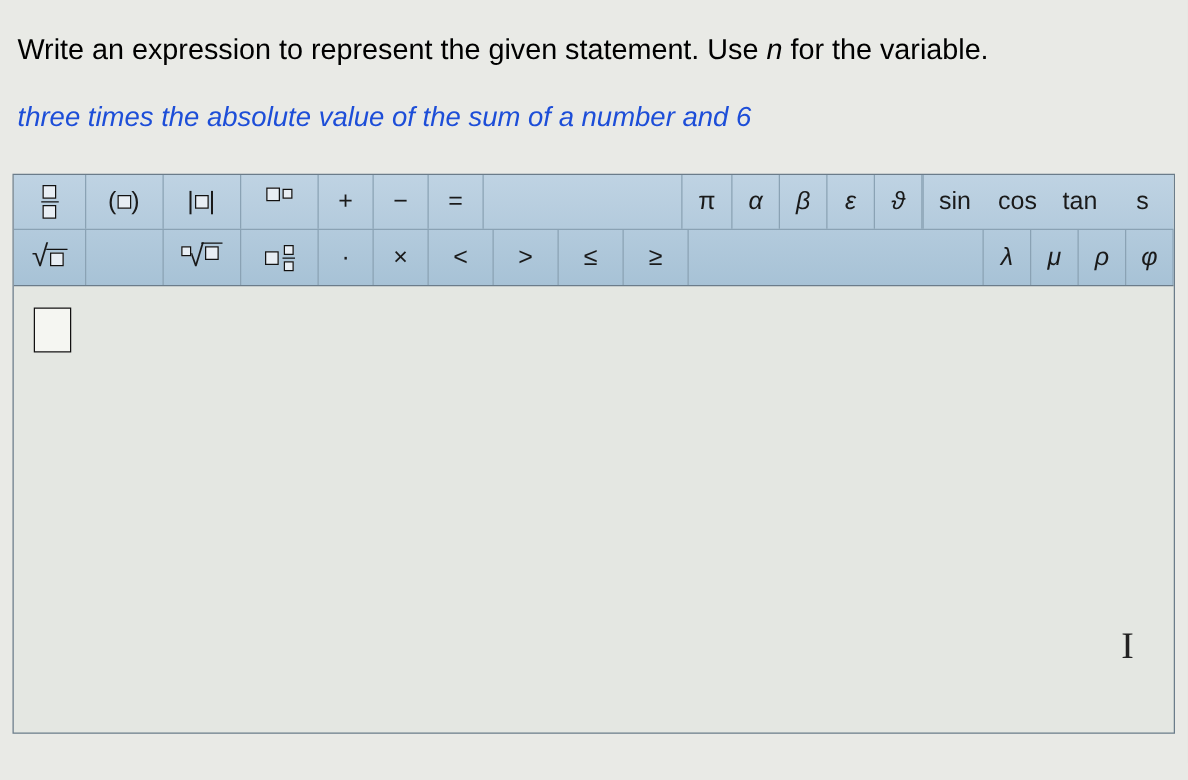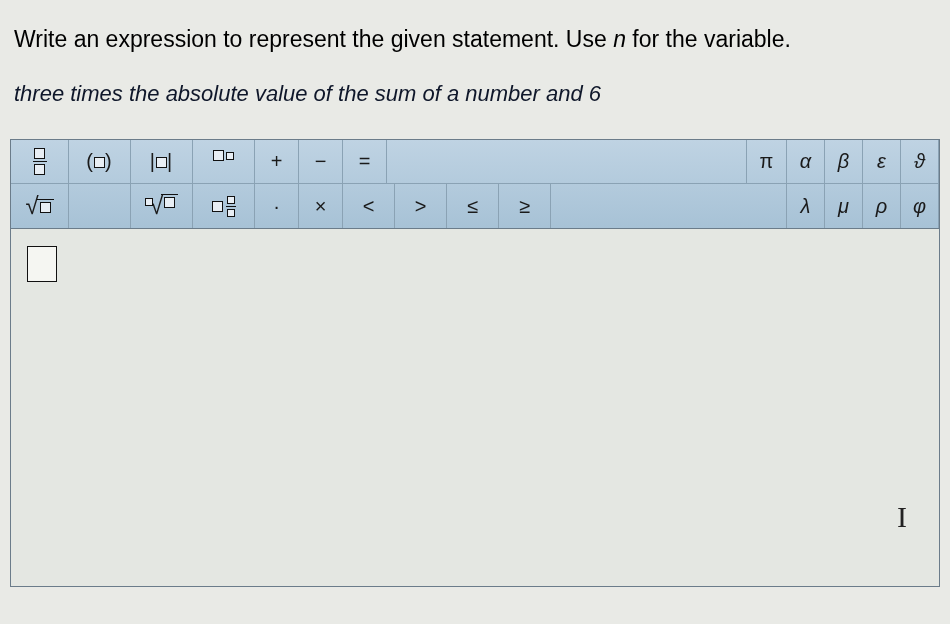--- a/index.html
+++ b/index.html
@@ -17,21 +17,21 @@
   .prompt {
     padding: 26px 14px 6px 14px;
     font-size: 23px;
     font-weight: 400;
     color: #000;
   }
   .subprompt {
     padding: 22px 14px 22px 14px;
     font-size: 22px;
     font-style: italic;
-    color: #0f172a;
+    color: #1d4ed8;
   }
   .editor {
     margin: 10px 10px 0 10px;
     border: 1px solid #6b7c8a;
     background: #e4e7e2;
     height: 448px;
     position: relative;
     overflow: hidden;
   }
   .toolbar {
@@ -167,20 +167,26 @@
           <div class="cell w-op">−</div>
           <div class="cell w-op">=</div>
           <div class="cell w-spacer noclick"></div>
           <div class="cell w-pi">π</div>
           <div class="greek-block">
             <div class="cell w-greek">α</div>
             <div class="cell w-greek">β</div>
             <div class="cell w-greek">ε</div>
             <div class="cell w-greek">ϑ</div>
           </div>
+          <div class="trig-block">
+            <div class="cell w-trig">sin</div>
+            <div class="cell w-trig">cos</div>
+            <div class="cell w-trig">tan</div>
+            <div class="cell w-trig">s</div>
+          </div>
         </div>
 
         <div class="row">
           <div class="cell w-sqrt">
             <span class="sqrt-tpl">
                 <span class="radical">√</span>
                 <span class="vinculum">
                   <span class="box"></span>
                 </span>
               </span>

